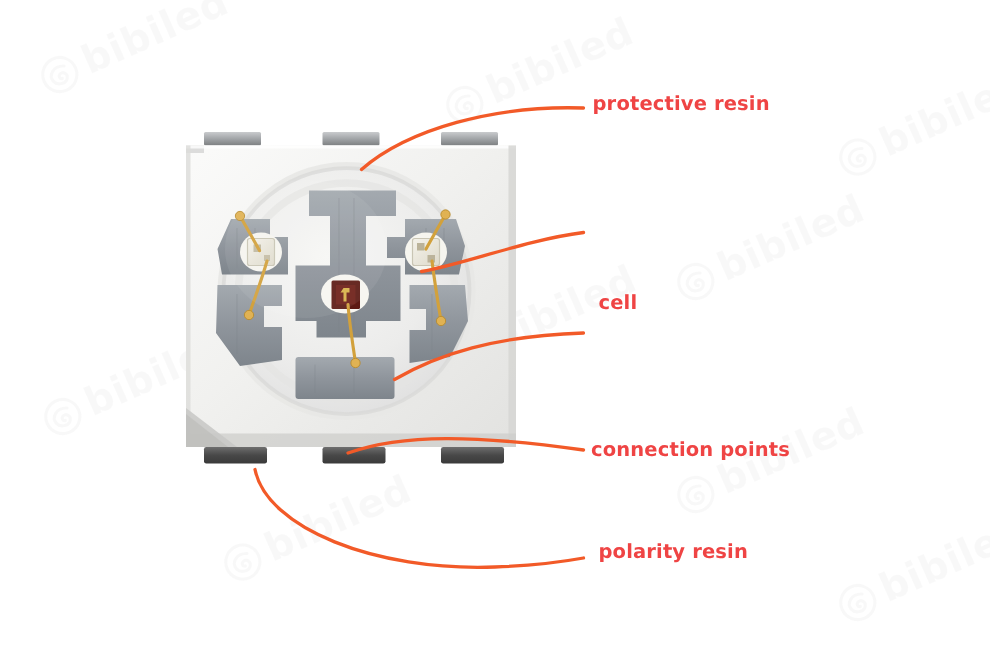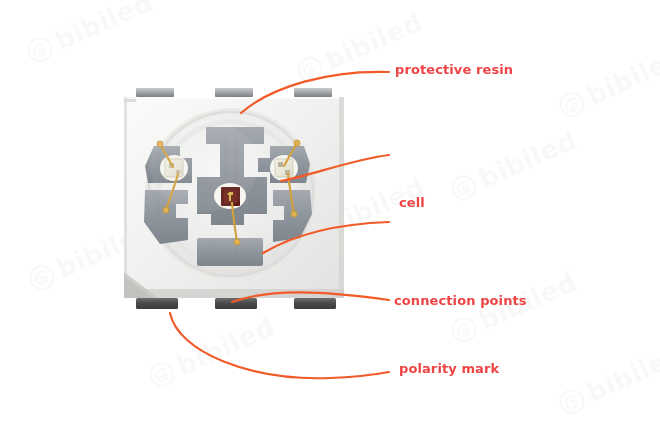--- a/index.html
+++ b/index.html
@@ -300,15 +300,15 @@
         <path d="M 281,181 C 310,176 350,160 389,155" fill="none" stroke="#f25a28" stroke-width="2.2" stroke-linecap="round"></path>
         <path d="M 263,253 C 292,236 330,224 389,222" fill="none" stroke="#f25a28" stroke-width="2.2" stroke-linecap="round"></path>
         <path d="M 232,302 C 268,289 318,290 389,300" fill="none" stroke="#f25a28" stroke-width="2.2" stroke-linecap="round"></path>
         <path d="M 170,313 C 178,352 250,381 330,378 C 360,377 378,374 389,372" fill="none" stroke="#f25a28" stroke-width="2.2" stroke-linecap="round"></path>
       </svg>
   </div>
 
   <div class="label" id="lbl-resin">protective resin</div>
   <div class="label" id="lbl-cell">cell</div>
   <div class="label" id="lbl-conn">connection points</div>
-  <div class="label" id="lbl-pol">polarity mark</div>
+  <div class="label" id="lbl-pol">polarity resin</div>
 
 </div>
 
 </body></html>

